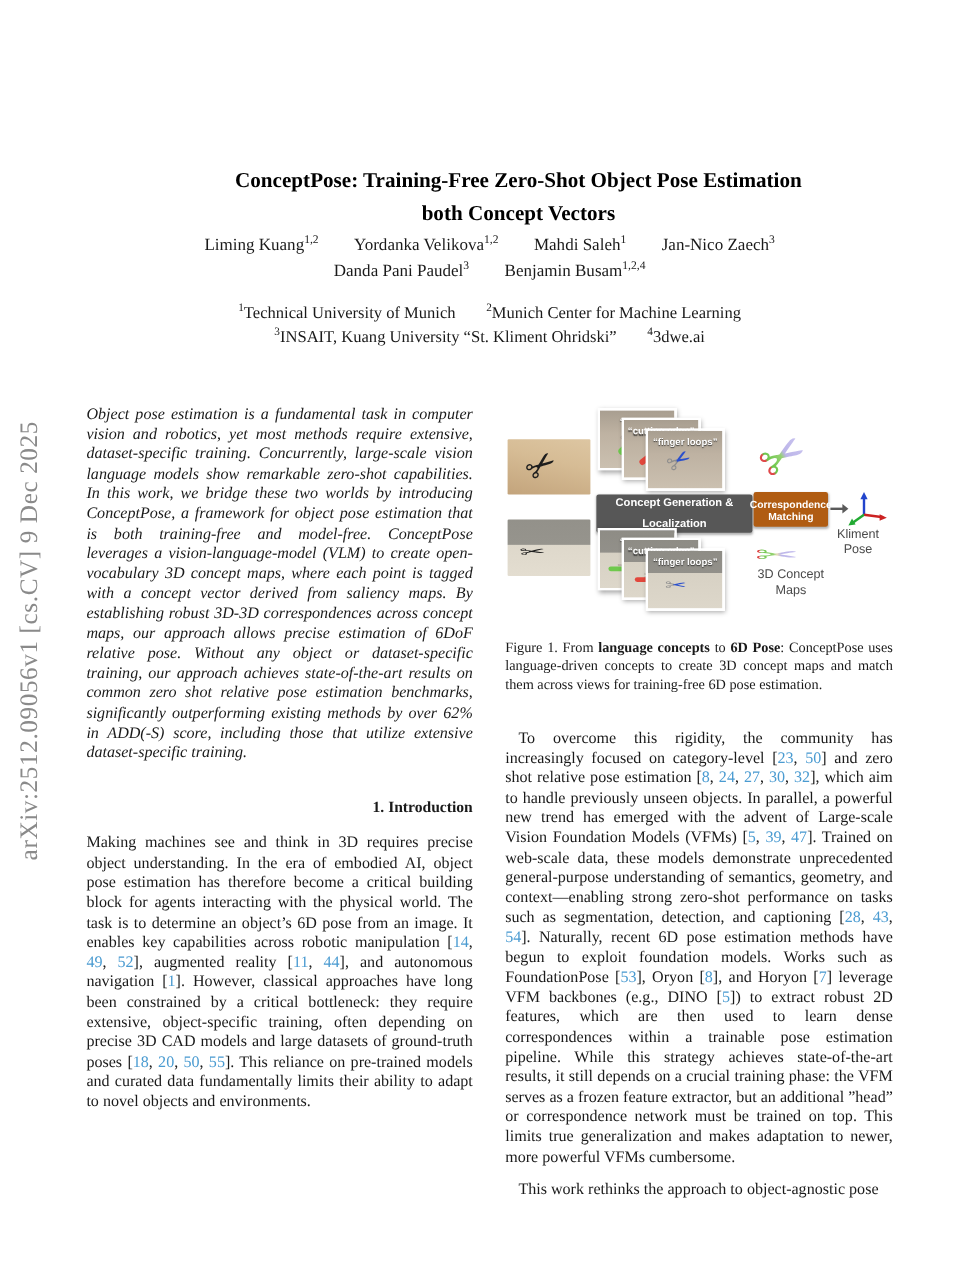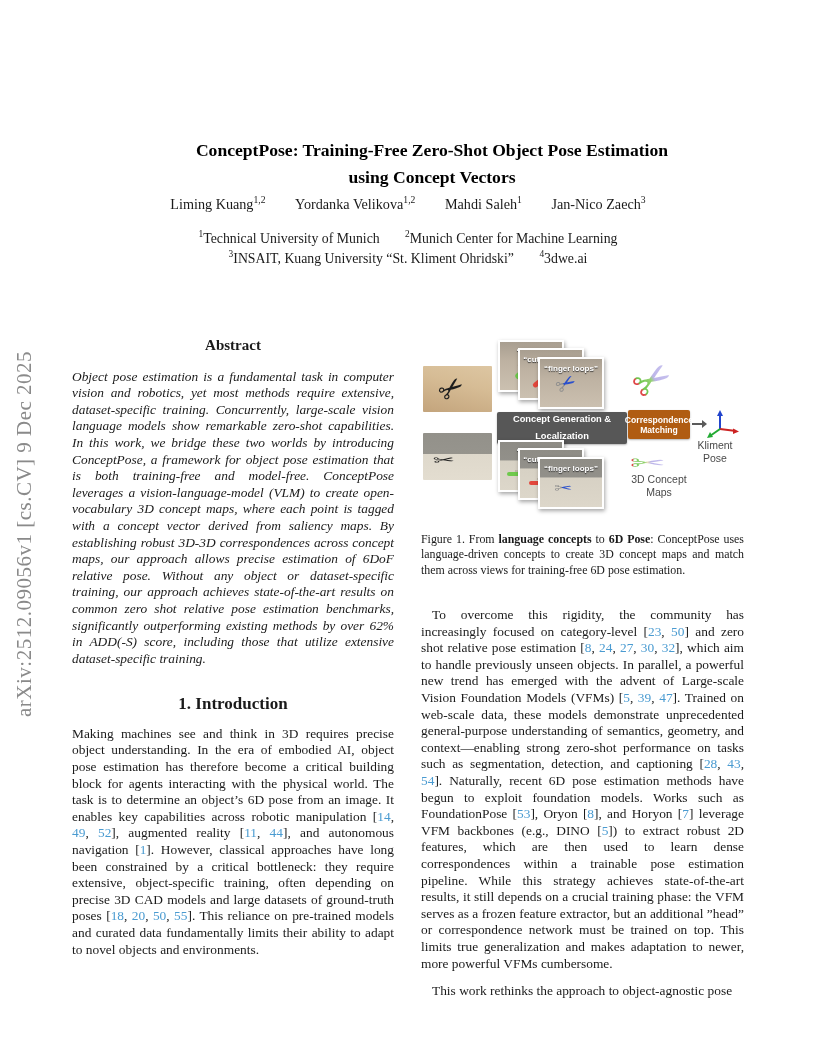--- a/index.html
+++ b/index.html
@@ -22,21 +22,21 @@
   .affils{margin-top:14px;font-size:13.8px;line-height:20px;}
   .affils .frow{display:block;}
   .affils .af{margin:13px 11px;white-space:nowrap;}
   sup{font-size:68%;vertical-align:super;line-height:0;}
   
   .col{position:absolute;top:337px;width:322px;font-size:13.4px;line-height:16.6px;text-align:justify;}
   .col-left{left:72px;}
   .col-right{left:421px;width:323px;}
   .abs-head{text-align:center;font-weight:bold;font-size:15px;margin:0 0 15px 0;}
   .abs-text{font-style:italic;margin:0;}
-  .sec-head{font-weight:bold;font-size:17px;margin:29px 0 13px 0;text-align:center;}
+  .sec-head{font-weight:bold;font-size:13px;margin:29px 0 13px 0;text-align:right;}
   .para{margin:0;}
   .para.indent{text-indent:11px;}
   .para + .para{margin-top:11px;}
   .cite{cursor:pointer;}
   
   .fig-wrap{position:relative;width:323px;height:188px;font-family:"Liberation Sans","DejaVu Sans",sans-serif;}
   .photo{position:absolute;width:69px;border-radius:1px;overflow:hidden;}
   .photo-top{left:2px;top:29px;height:46px;background:linear-gradient(14deg,#c3a47c 0%,#d3b countryside 0%,#d6bc95 60%,#ddc6a2 100%);background:linear-gradient(14deg,#c3a47c 0%,#d6bc95 60%,#ddc6a2 100%);}
   .photo-bottom{left:2px;top:96px;height:47px;background:linear-gradient(180deg,#93918a 0%,#96948d 44%,#ded8cb 45%,#e3ddd0 100%);}
   .sciss{position:absolute;font-family:"DejaVu Sans",sans-serif;line-height:1;}
@@ -73,43 +73,46 @@
   .gap-after-caption{height:17px;}
 </style>
 </head>
 <body>
 
 <div class="page">
 
   <div class="arxiv-strip">arXiv:2512.09056v1  [cs.CV]  9 Dec 2025</div>
 
   <div class="header">
-    <h1 class="title"><span>ConceptPose: Training-Free Zero-Shot Object Pose Estimation</span><br><span>using Concept Vectors</span></h1>
+    <h1 class="title"><span>ConceptPose: Training-Free Zero-Shot Object Pose Estimation</span><br><span>both Concept Vectors</span></h1>
     <div class="authors">
       <span class="arow">
         <span class="nm"><span>Liming Kuang</span><sup>1,2</sup></span>
         <span class="nm"><span>Yordanka Velikova</span><sup>1,2</sup></span>
         <span class="nm"><span>Mahdi Saleh</span><sup>1</sup></span>
         <span class="nm"><span>Jan-Nico Zaech</span><sup>3</sup></span>
+      </span>
+      <span class="arow">
+        <span class="nm"><span>Danda Pani Paudel</span><sup>3</sup></span>
+        <span class="nm"><span>Benjamin Busam</span><sup>1,2,4</sup></span>
       </span>
     </div>
     <div class="affils">
       <span class="frow">
         <span class="af"><sup>1</sup><span>Technical University of Munich</span></span>
         <span class="af"><sup>2</sup><span>Munich Center for Machine Learning</span></span>
       </span>
       <span class="frow">
         <span class="af"><sup>3</sup><span>INSAIT, Kuang University “St. Kliment Ohridski”</span></span>
         <span class="af"><sup>4</sup><span>3dwe.ai</span></span>
       </span>
     </div>
   </div>
 
   <div class="col col-left">
-    <h2 class="abs-head">Abstract</h2>
     <p class="abs-text para">Object pose estimation is a fundamental task in computer vision and robotics, yet most methods require extensive, dataset-specific training. Concurrently, large-scale vision language models show remarkable zero-shot capabilities. In this work, we bridge these two worlds by introducing ConceptPose, a framework for object pose estimation that is both training-free and model-free. ConceptPose leverages a vision-language-model (VLM) to create open-vocabulary 3D concept maps, where each point is tagged with a concept vector derived from saliency maps. By establishing robust 3D-3D correspondences across concept maps, our approach allows precise estimation of 6DoF relative pose. Without any object or dataset-specific training, our approach achieves state-of-the-art results on common zero shot relative pose estimation benchmarks, significantly outperforming existing methods by over 62% in ADD(-S) score, including those that utilize extensive dataset-specific training.</p>
     <h2 class="sec-head">1. Introduction</h2>
     <p class="para">Making machines see and think in 3D requires precise object understanding. In the era of embodied AI, object pose estimation has therefore become a critical building block for agents interacting with the physical world. The task is to determine an object’s 6D pose from an image. It enables key capabilities across robotic manipulation [<span class="cite" style="color: rgb(74, 155, 209);">14</span>, <span class="cite" style="color: rgb(74, 155, 209);">49</span>, <span class="cite" style="color: rgb(74, 155, 209);">52</span>], augmented reality [<span class="cite" style="color: rgb(74, 155, 209);">11</span>, <span class="cite" style="color: rgb(74, 155, 209);">44</span>], and autonomous navigation [<span class="cite" style="color: rgb(74, 155, 209);">1</span>]. However, classical approaches have long been constrained by a critical bottleneck: they require extensive, object-specific training, often depending on precise 3D CAD models and large datasets of ground-truth poses [<span class="cite" style="color: rgb(74, 155, 209);">18</span>, <span class="cite" style="color: rgb(74, 155, 209);">20</span>, <span class="cite" style="color: rgb(74, 155, 209);">50</span>, <span class="cite" style="color: rgb(74, 155, 209);">55</span>]. This reliance on pre-trained models and curated data fundamentally limits their ability to adapt to novel objects and environments.</p>
   </div>
 
   <div class="col col-right">
 
     <div class="fig-wrap">
 
       <div class="photo photo-top">

